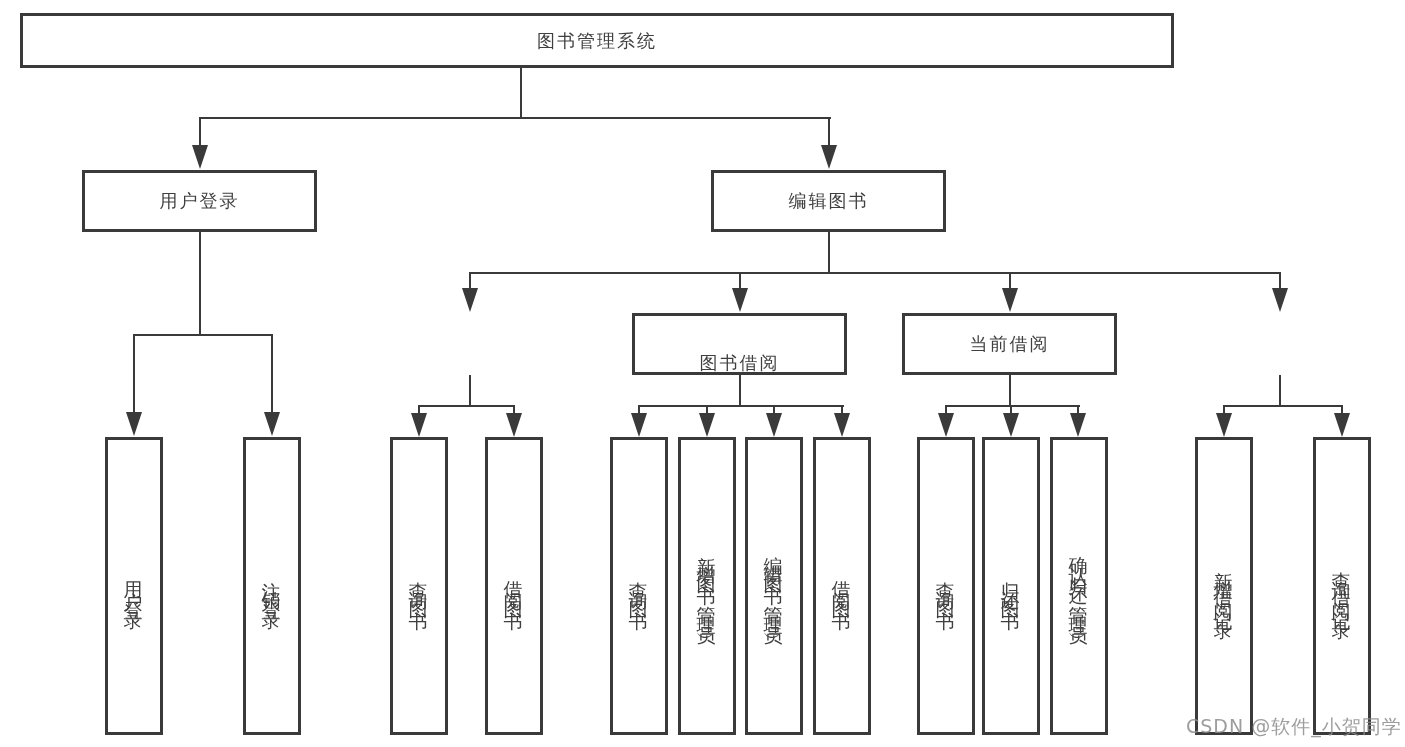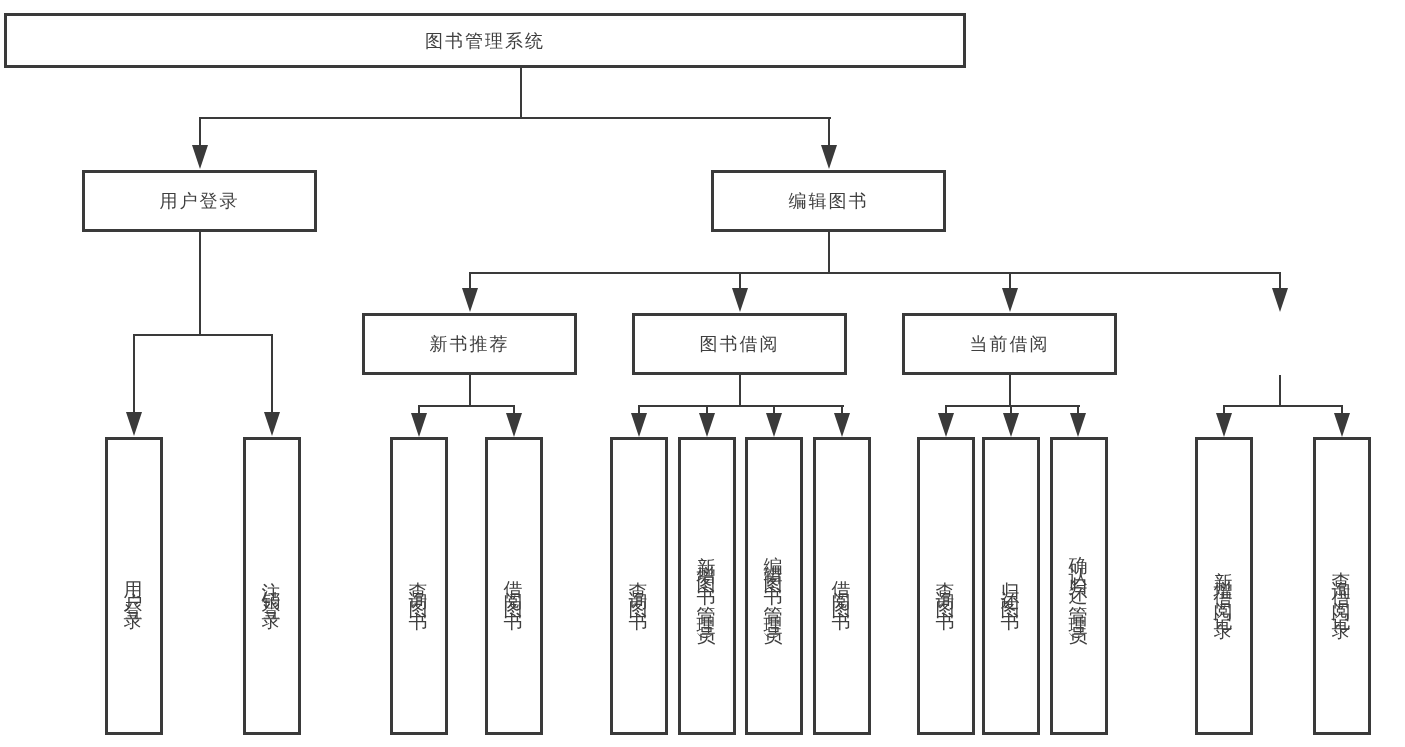--- a/index.html
+++ b/index.html
@@ -56,21 +56,21 @@
     letter-spacing: 1px;
     z-index: 5;
     white-space: nowrap;
   }
 </style>
 </head>
 <body>
 
 <div id="canvas">
 
-  <div class="box hbox" style="left:4px; top:13px; width:962px; height:55px;">
+  <div class="box hbox" style="left:20px; top:13px; width:1154px; height:55px;">
     <span>图书管理系统</span>
   </div>
 
   <div class="vl" style="left:520px; top:68px; height:50px;"></div>
   <div class="hl" style="left:199px; top:117px; width:632px;"></div>
   <div class="vl" style="left:199px; top:117px; height:29px;"></div>
   <div class="arr" style="left:192px; top:145px;"></div>
   <div class="vl" style="left:828px; top:117px; height:29px;"></div>
   <div class="arr" style="left:821px; top:145px;"></div>
 
@@ -92,24 +92,21 @@
   <div class="hl" style="left:469px; top:272px; width:812px;"></div>
   <div class="vl" style="left:469px; top:272px; height:17px;"></div>
   <div class="arr" style="left:462px; top:288px;"></div>
   <div class="vl" style="left:739px; top:272px; height:17px;"></div>
   <div class="arr" style="left:732px; top:288px;"></div>
   <div class="vl" style="left:1009px; top:272px; height:17px;"></div>
   <div class="arr" style="left:1002px; top:288px;"></div>
   <div class="vl" style="left:1279px; top:272px; height:17px;"></div>
   <div class="arr" style="left:1272px; top:288px;"></div>
 
-  <div class="box hbox" style="left:362px; top:313px; width:215px; height:62px;">
-    <span>新书推荐</span>
-  </div>
-  <div class="box hbox" style="left:632px; top:313px; width:215px; height:62px;">
+  <div class="box hbox" style="left:632px; top:313px; width:215px; height:62px;align-items:flex-end;">
     <span>图书借阅</span>
   </div>
   <div class="box hbox" style="left:902px; top:313px; width:215px; height:62px;font-family:Liberation Serif, serif;">
     <span>当前借阅</span>
   </div>
 
   <div class="vl" style="left:469px; top:375px; height:31px;"></div>
   <div class="hl" style="left:418px; top:405px; width:97px;"></div>
   <div class="vl" style="left:418px; top:405px; height:10px;"></div>
   <div class="arr" style="left:411px; top:413px;"></div>
@@ -180,14 +177,15 @@
     <span>确认归还（管理员）</span>
   </div>
 
   <div class="box vbox" style="left:1195px;">
     <span>新增借阅记录</span>
   </div>
   <div class="box vbox" style="left:1313px;">
     <span>查询借阅记录</span>
   </div>
 
+  <div id="watermark">CSDN @软件_小贺同学</div>
 
 </div>
 
 </body></html>

